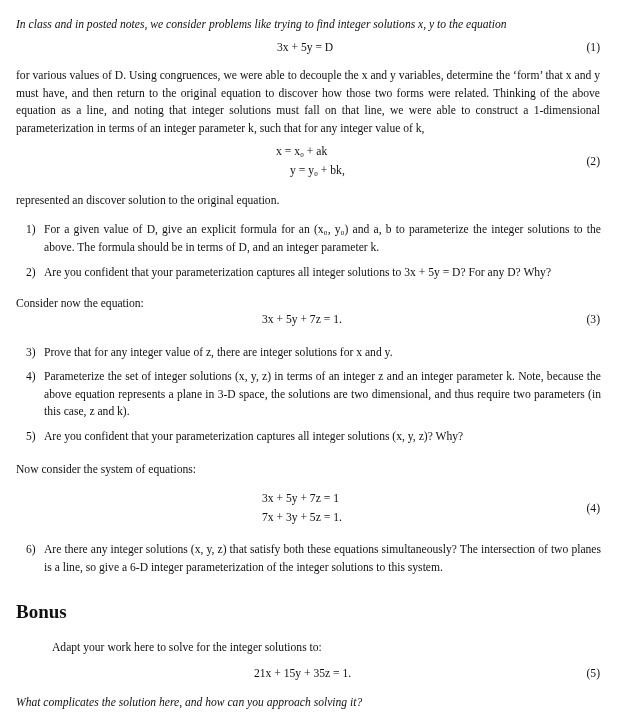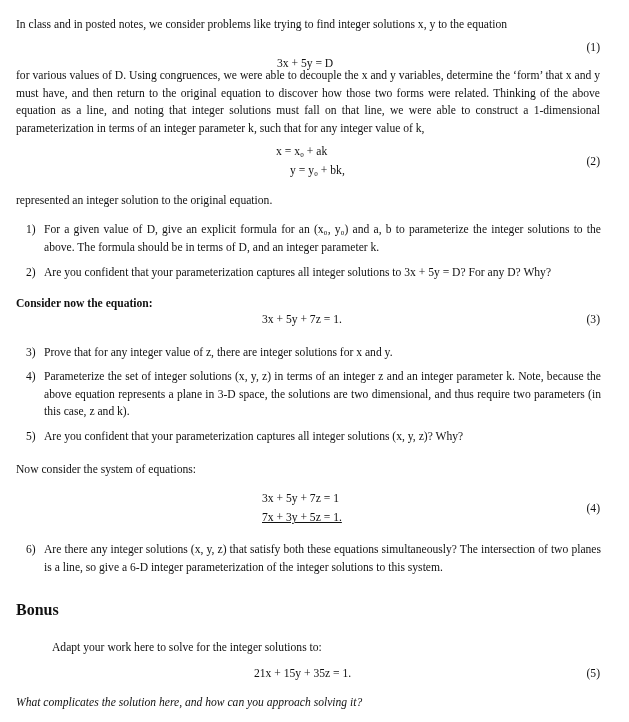--- a/index.html
+++ b/index.html
@@ -5,68 +5,68 @@
   html, body { margin:0; padding:0; background:#fff; }
   body { width:629px; height:722px; overflow:hidden; position:relative;
          font-family:"Liberation Serif","DejaVu Serif",serif; color:#111; font-size:11.6px; }
   .abs { position:absolute; }
   .para { left:16px; width:584px; line-height:17.5px; text-align:justify; }
   .eq { position:absolute; white-space:nowrap; font-size:11.6px; }
   .eqnum { position:absolute; right:29px; font-size:11.6px; }
   .item { position:absolute; left:26px; width:575px; line-height:17.5px; text-align:justify; }
   .item .num { position:absolute; left:0; top:0; }
   .item .body { margin-left:18px; }
-  .heading { font-size:16px; font-weight:bold; }
+  .heading { font-size:19px; font-weight:bold; }
 </style>
 </head>
 <body>
 
 <div>
 
-  <div class="abs para" style="top:16px;">In class and in posted notes, we consider problems like trying to find integer solutions x, y to the equation</div>
-  <div class="eq" style="left:277px; top:41px;margin-top:16px;">3x + 5y = D</div>
+  <div class="abs para" style="top:16px;font-style:italic;">In class and in posted notes, we consider problems like trying to find integer solutions x, y to the equation</div>
+  <div class="eq" style="left:277px; top:41px;">3x + 5y = D</div>
   <div class="eqnum" style="top:41px;">(1)</div>
 
   <div class="abs para" style="top:67px;">for various values of D. Using congruences, we were able to decouple the x and y variables, determine the ‘form’ that x and y must have, and then return to the original equation to discover how those two forms were related. Thinking of the above equation as a line, and noting that integer solutions must fall on that line, we were able to construct a 1-dimensional parameterization in terms of an integer parameter k, such that for any integer value of k,</div>
 
   <div class="eq" style="left:276px; top:145px;">x = x₀ + ak</div>
   <div class="eq" style="left:290px; top:164px;">y = y₀ + bk,</div>
   <div class="eqnum" style="top:155px;">(2)</div>
 
-  <div class="abs para" style="top:192px;">represented an integer solution to the original equation.</div>
+  <div class="abs para" style="top:192px;">represented an discover solution to the original equation.</div>
 
   <div class="item" style="top:221px;">
     <span class="num">1)</span>
     <div class="body">For a given value of D, give an explicit formula for an (x₀, y₀) and a, b to parameterize the integer solutions to the above. The formula should be in terms of D, and an integer parameter k.</div>
   </div>
   <div class="item" style="top:264px;">
     <span class="num">2)</span>
     <div class="body">Are you confident that your parameterization captures all integer solutions to 3x + 5y = D? For any D? Why?</div>
   </div>
 
-  <div class="abs para" style="top:295px;font-weight:bold;">Consider now the equation:</div>
+  <div class="abs para" style="top:295px;">Consider now the equation:</div>
   <div class="eq" style="left:262px; top:313px;">3x + 5y + 7z = 1.</div>
   <div class="eqnum" style="top:313px;">(3)</div>
 
   <div class="item" style="top:344px;">
     <span class="num">3)</span>
     <div class="body">Prove that for any integer value of z, there are integer solutions for x and y.</div>
   </div>
   <div class="item" style="top:368px;">
     <span class="num">4)</span>
     <div class="body">Parameterize the set of integer solutions (x, y, z) in terms of an integer z and an integer parameter k. Note, because the above equation represents a plane in 3-D space, the solutions are two dimensional, and thus require two parameters (in this case, z and k).</div>
   </div>
   <div class="item" style="top:428px;">
     <span class="num">5)</span>
     <div class="body">Are you confident that your parameterization captures all integer solutions (x, y, z)? Why?</div>
   </div>
 
   <div class="abs para" style="top:461px;">Now consider the system of equations:</div>
   <div class="eq" style="left:262px; top:492px;">3x + 5y + 7z = 1</div>
-  <div class="eq" style="left:262px; top:511px;text-decoration:underline;">7x + 3y + 5z = 1.</div>
+  <div class="eq" style="left:262px; top:511px;">7x + 3y + 5z = 1.</div>
   <div class="eqnum" style="top:502px;">(4)</div>
 
   <div class="item" style="top:541px;">
     <span class="num">6)</span>
     <div class="body">Are there any integer solutions (x, y, z) that satisfy both these equations simultaneously? The intersection of two planes is a line, so give a 6-D integer parameterization of the integer solutions to this system.</div>
   </div>
 
   <div class="abs heading" style="left:16px; top:601px;">Bonus</div>
   <div class="abs para" style="top:639px;margin-left:36px;">Adapt your work here to solve for the integer solutions to:</div>
   <div class="eq" style="left:254px; top:667px;">21x + 15y + 35z = 1.</div>

